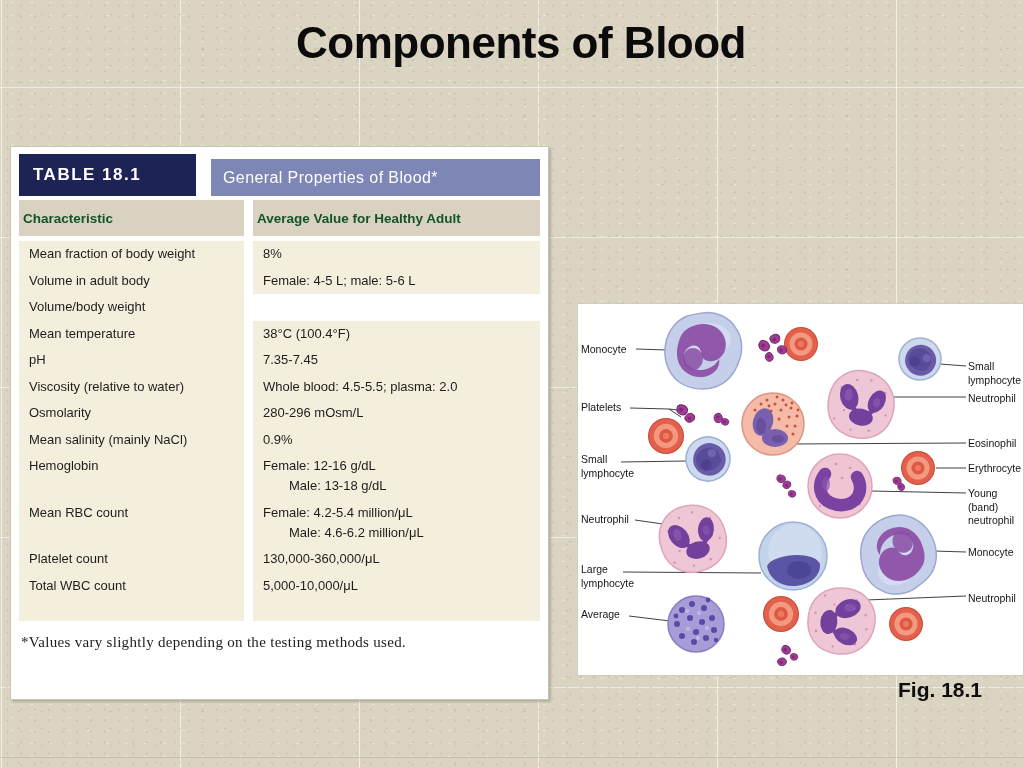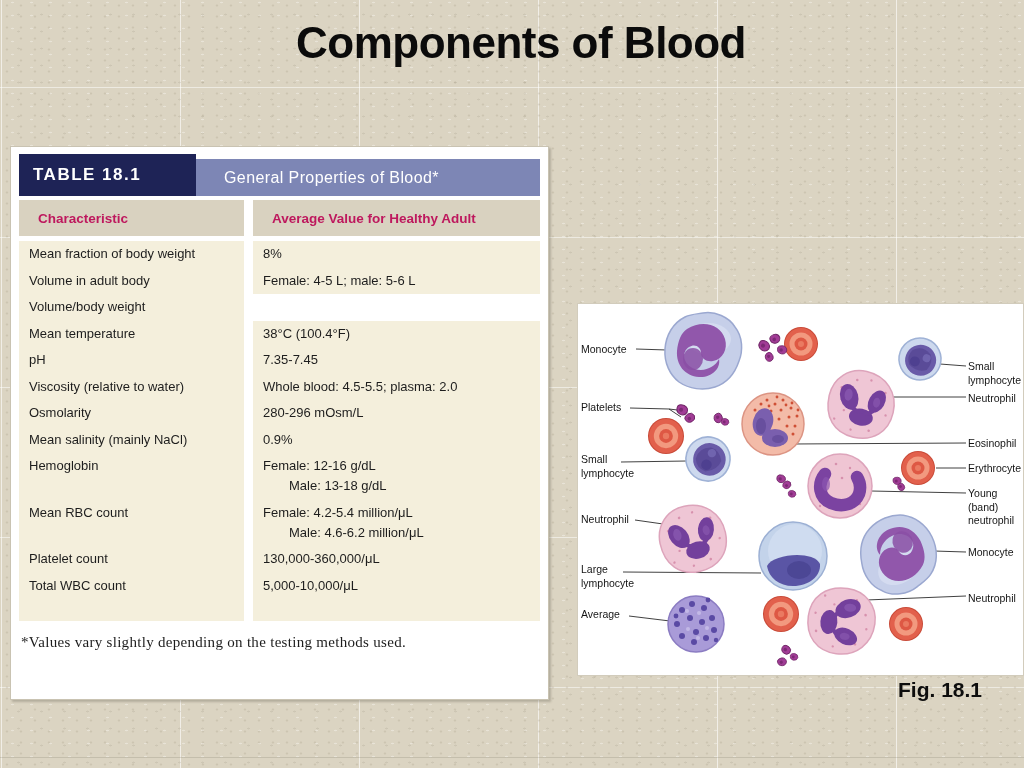--- a/index.html
+++ b/index.html
@@ -22,35 +22,35 @@
     padding-left:18px;box-sizing:border-box;
     font-size:44px;font-weight:bold;letter-spacing:-0.5px;color:#0b0b0b;
   }
   
   .table-panel{
     position:absolute;left:10px;top:146px;width:539px;height:554px;
     background:#ffffff;border:1px solid #c9c3b2;box-sizing:border-box;
     box-shadow:2px 2px 2px rgba(110,104,88,0.35);
     padding:7px 8px 0 8px;
   }
-  .thead-bar{display:flex;align-items:flex-end;gap:0;}
+  .thead-bar{display:flex;align-items:flex-end;gap:15px;}
   .t-label{
     width:177px;height:42px;background:#1e2356;color:#ffffff;
     font-size:17px;font-weight:bold;letter-spacing:1.5px;
     display:flex;align-items:center;padding-left:14px;box-sizing:border-box;
   }
   .t-title{
     flex:1;height:37px;background:#7d86b5;color:#ffffff;
     font-size:16px;letter-spacing:0.4px;
-    display:flex;align-items:center;padding-left:28px;box-sizing:border-box;
+    display:flex;align-items:center;padding-left:12px;box-sizing:border-box;
   }
   .colhead{display:grid;grid-template-columns:225px 9px 1fr;margin-top:4px;}
   .colhead .hc{
     background:#d9d2c0;height:36px;display:flex;align-items:center;
-    font-size:13.5px;font-weight:bold;color:#be185d;padding-left:19px;box-sizing:border-box;
+    font-size:13.5px;font-weight:bold;color:#14532d;padding-left:4px;box-sizing:border-box;
   }
   .tbody{margin-top:5px;}
   .trow{display:grid;grid-template-columns:225px 9px 1fr;}
   .trow .tcell{
     background:#f4efdc;font-size:13px;line-height:20px;color:#1d1d1d;
     padding:3px 4px 3.5px 10px;white-space:pre-line;box-sizing:border-box;
   }
   .trow.filler{height:22px;}
   .trow.filler .tcell{padding:0;}
   .t-footnote{

